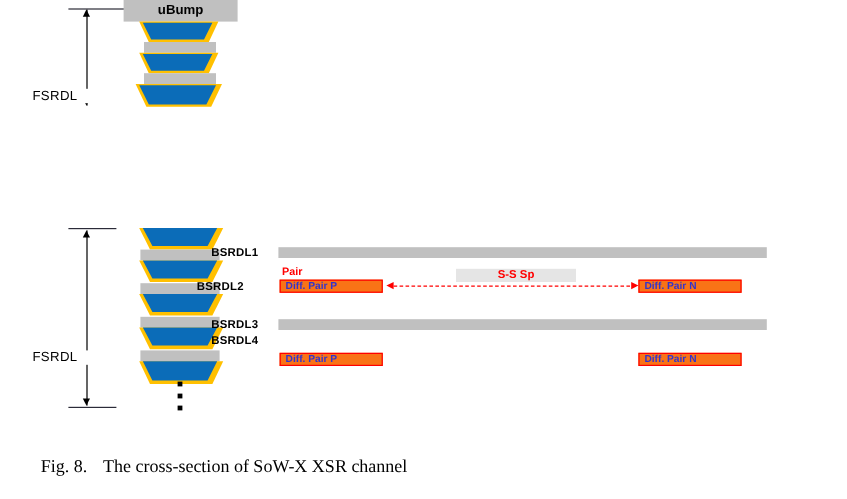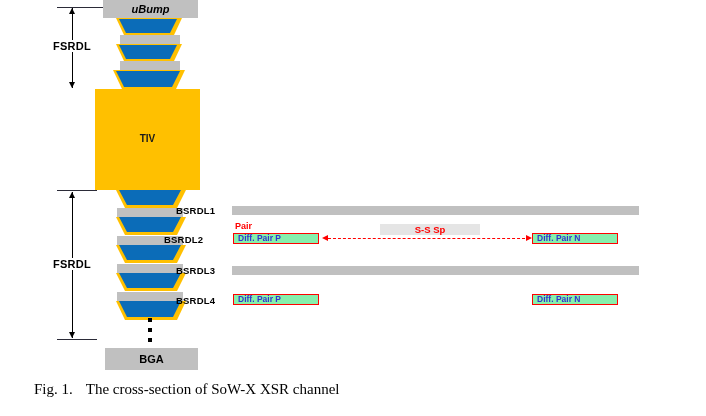--- a/index.html
+++ b/index.html
@@ -26,25 +26,25 @@
   .dim-tick {
     background: #2b2b38;
     height: 1px;
   }
   .dim-line {
     background: #000000;
     width: 1px;
   }
   .dim-label {
     font-size: 11px;
-    font-weight: bold;
+    font-weight: normal;
     color: #000000;
     letter-spacing: 0.3px;
-    text-align: center;
-    white-space: nowrap;
+    white-space: nowrap;
+    margin-top: 34px;
   }
   .arrow-head {
     width: 0; height: 0;
     border-left: 3.5px solid transparent;
     border-right: 3.5px solid transparent;
   }
   .arrow-up { border-bottom: 6px solid #000; }
   .arrow-dn { border-top: 6px solid #000; }
 
   
@@ -85,21 +85,21 @@
     font-weight: bold;
     color: #000000;
     white-space: nowrap;
     letter-spacing: 0.2px;
   }
   .rdl-bar {
     background: #c0c0c0;
     height: 9px;
   }
   .diffbox {
-    background: #86efac;
+    background: #f97316;
     border: 1.5px solid #ff0000;
     height: 11px;
     box-sizing: border-box;
     display: flex;
     align-items: center;
   }
   .diffbox span {
     font-size: 8.5px;
     font-weight: bold;
     color: #3333cc;
@@ -159,21 +159,21 @@
   <div class="abs dim-label" style="left:27px; top:40px; width:90px; background:#fff;">FSRDL</div>
 
   <div class="abs arrow-head arrow-up" style="left:69px; top:192px;"></div>
   <div class="abs dim-line" style="left:72px; top:192px; height:146px;"></div>
   <div class="abs arrow-head arrow-dn" style="left:69px; top:332px;"></div>
   <div class="abs dim-tick" style="left:57px; top:339px; width:40px;"></div>
 
   <div class="abs dim-label" style="left:27px; top:258px; width:90px; background:#fff;">FSRDL</div>
 
   <div class="abs pad" style="left:103px; top:0px; width:95px; height:18px;">
-    <div class="pad-label" style="padding-top:4px;font-style:italic;">uBump</div>
+    <div class="pad-label" style="padding-top:4px;">uBump</div>
   </div>
 
   <div class="abs via" style="left:116px; top:18px;
               border-left:8px solid transparent; border-right:8px solid transparent;
               border-top:17px solid #ffc000; width:50px;"></div>
   <div class="abs via" style="left:119px; top:19px;
               border-left:7px solid transparent; border-right:7px solid transparent;
               border-top:14px solid #0b6cb8; width:44px;"></div>
 
   <div class="abs pad" style="left:120px; top:35px; width:60px; height:9px;"></div>
@@ -187,23 +187,20 @@
 
   <div class="abs pad" style="left:120px; top:61px; width:60px; height:9px;"></div>
 
   <div class="abs via" style="left:113px; top:70px;
               border-left:9px solid transparent; border-right:9px solid transparent;
               border-top:19px solid #ffc000; width:54px;"></div>
   <div class="abs via" style="left:116px; top:71px;
               border-left:8px solid transparent; border-right:8px solid transparent;
               border-top:16px solid #0b6cb8; width:48px;"></div>
 
-  <div class="abs tiv" style="left:95px; top:89px; width:105px; height:101px;">
-    <div class="tiv-label" style="padding-top:44px;">TIV</div>
-  </div>
 
   <div class="abs via" style="left:116px; top:190px;
               border-left:9px solid transparent; border-right:9px solid transparent;
               border-top:18px solid #ffc000; width:52px;"></div>
   <div class="abs via" style="left:119px; top:190px;
               border-left:8px solid transparent; border-right:8px solid transparent;
               border-top:15px solid #0b6cb8; width:46px;"></div>
 
   <div class="abs pad" style="left:117px; top:208px; width:66px; height:9px;"></div>
 
@@ -238,23 +235,20 @@
               border-left:9px solid transparent; border-right:9px solid transparent;
               border-top:19px solid #ffc000; width:52px;"></div>
   <div class="abs via" style="left:119px; top:301px;
               border-left:8px solid transparent; border-right:8px solid transparent;
               border-top:16px solid #0b6cb8; width:46px;"></div>
 
   <div class="abs dot" style="left:148px; top:318px;"></div>
   <div class="abs dot" style="left:148px; top:328px;"></div>
   <div class="abs dot" style="left:148px; top:338px;"></div>
 
-  <div class="abs pad" style="left:105px; top:348px; width:93px; height:22px;">
-    <div class="pad-label" style="padding-top:6px;">BGA</div>
-  </div>
 
   <div class="abs layer-label" style="left:176px; top:205px;">BSRDL1</div>
   <div class="abs rdl-bar" style="left:232px; top:206px; width:407px;"></div>
 
   <div class="abs layer-label" style="left:164px; top:234px;">BSRDL2</div>
 
   <div class="abs sig-note" style="left:235px; top:221px;">Pair</div>
 
   <div class="abs diffbox" style="left:233px; top:233px; width:86px;">
     <span>Diff. Pair P</span>
@@ -265,27 +259,27 @@
   </div>
 
   <div class="abs ah-left" style="left:322px; top:235px;"></div>
   <div class="abs dash-line" style="left:328px; top:238px; width:202px;"></div>
   <div class="abs ah-right" style="left:526px; top:235px;"></div>
   <div class="abs sp-note" style="left:380px; top:224px; width:100px; background:#e5e5e5;">S-S Sp</div>
 
   <div class="abs layer-label" style="left:176px; top:265px;">BSRDL3</div>
   <div class="abs rdl-bar" style="left:232px; top:266px; width:407px;"></div>
 
-  <div class="abs layer-label" style="left:176px; top:295px;">BSRDL4</div>
+  <div class="abs layer-label" style="left:176px; top:279px;">BSRDL4</div>
 
   <div class="abs diffbox" style="left:233px; top:294px; width:86px;">
     <span>Diff. Pair P</span>
   </div>
 
   <div class="abs diffbox" style="left:532px; top:294px; width:86px;">
     <span>Diff. Pair N</span>
   </div>
 
   <div class="caption">
-    <span class="lbl">Fig. 1.</span><span>The cross-section of SoW-X XSR channel</span>
+    <span class="lbl">Fig. 8.</span><span>The cross-section of SoW-X XSR channel</span>
   </div>
 
 </div>
 
 </body></html>

